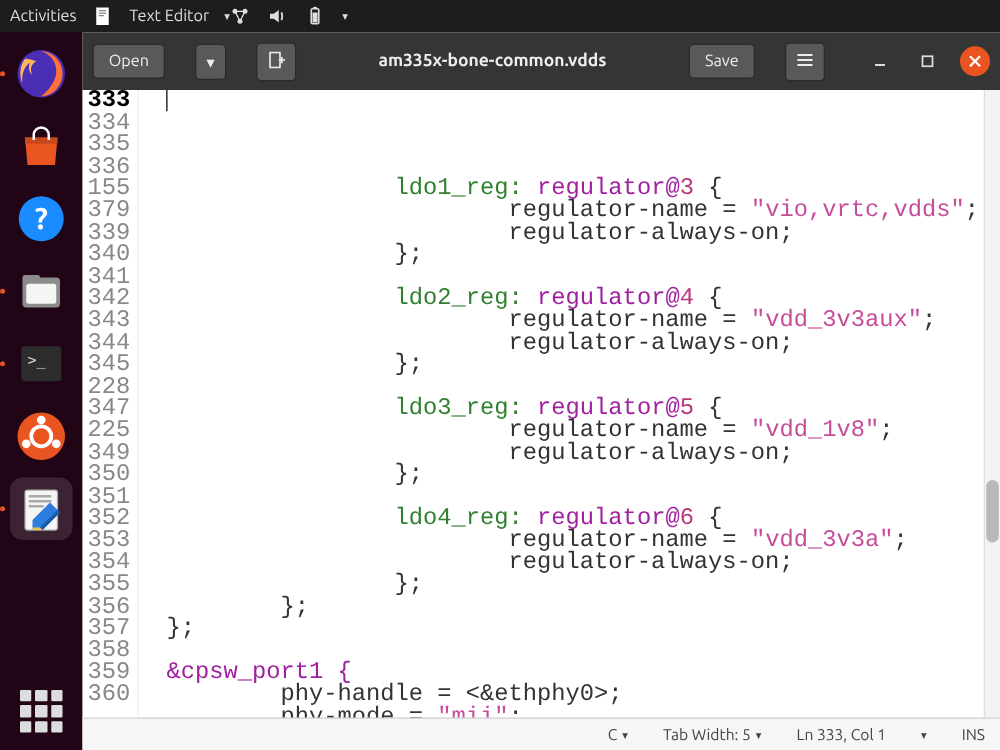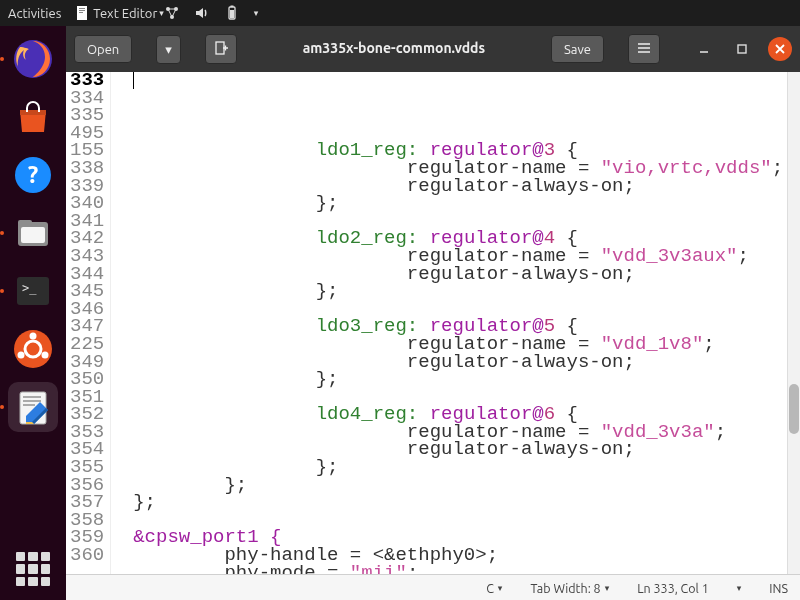--- a/index.html
+++ b/index.html
@@ -3,21 +3,21 @@
 <meta charset="utf-8">
 <style>
   * { margin: 0; padding: 0; box-sizing: border-box; }
   html, body { width: 800px; height: 600px; overflow: hidden; font-family: Ubuntu, "Segoe UI", sans-serif; background: #2c001e; }
   
   
   .topbar { height: 26px; background: #1d1d1d; color: #ddd; display: flex; align-items: center; font-size: 13px; padding: 0 8px; }
   .topbar .left { display: flex; align-items: center; gap: 14px; }
   .topbar .center { flex: 1; text-align: center; display: flex; justify-content: center; align-items: center; gap: 6px; }
   .topbar .right { display: flex; align-items: center; gap: 14px; }
-  .topbar .app-menu { display: flex; align-items: center; gap: 2px; }
+  .topbar .app-menu { display: flex; align-items: center; gap: 12px; }
   .topbar svg { fill: #ddd; }
   .dot { width: 8px; height: 8px; background: #ddd; border-radius: 50%; display: inline-block; }
   
   
   .dock { position: absolute; left: 0; top: 26px; bottom: 0; width: 66px; background: rgba(20,10,15,0.45); display: flex; flex-direction: column; align-items: center; padding-top: 8px; gap: 8px; }
   .dock-item { width: 50px; height: 50px; border-radius: 10px; display: flex; align-items: center; justify-content: center; position: relative; }
   .dock-item.running::before { content: ""; position: absolute; left: -8px; top: 50%; transform: translateY(-50%); width: 4px; height: 4px; background: #e95420; border-radius: 50%; }
   .dock-spacer { flex: 1; }
   .apps-grid { width: 34px; height: 34px; display: grid; grid-template-columns: repeat(3,1fr); grid-template-rows: repeat(3,1fr); gap: 3px; margin-bottom: 14px; }
   .apps-grid span { background: #ddd; border-radius: 1px; }
@@ -195,31 +195,31 @@
           </svg>
       </div>
     </div>
   </div>
 
   <div class="editor">
     <div class="gutter" id="gutter">
         <div class="current">333</div>
         <div>334</div>
         <div>335</div>
-        <div>495</div>
+        <div>336</div>
         <div>155</div>
-        <div>338</div>
+        <div>379</div>
         <div>339</div>
         <div>340</div>
         <div>341</div>
         <div>342</div>
         <div>343</div>
         <div>344</div>
         <div>345</div>
-        <div>346</div>
+        <div>228</div>
         <div>347</div>
         <div>225</div>
         <div>349</div>
         <div>350</div>
         <div>351</div>
         <div>352</div>
         <div>353</div>
         <div>354</div>
         <div>355</div>
         <div>356</div>
@@ -235,21 +235,21 @@
       <div class="thumb"></div>
     </div>
   </div>
 
   <div class="statusbar">
     <div class="item">
       <span>C</span>
       <span class="tri-down">▾</span>
     </div>
     <div class="item">
-      <span>Tab Width: 8</span>
+      <span>Tab Width: 5</span>
       <span class="tri-down">▾</span>
     </div>
     <div class="item">
       <span>Ln 333, Col 1</span>
     </div>
     <span class="tri-down">▾</span>
     <div class="item">
       <span>INS</span>
     </div>
   </div>

